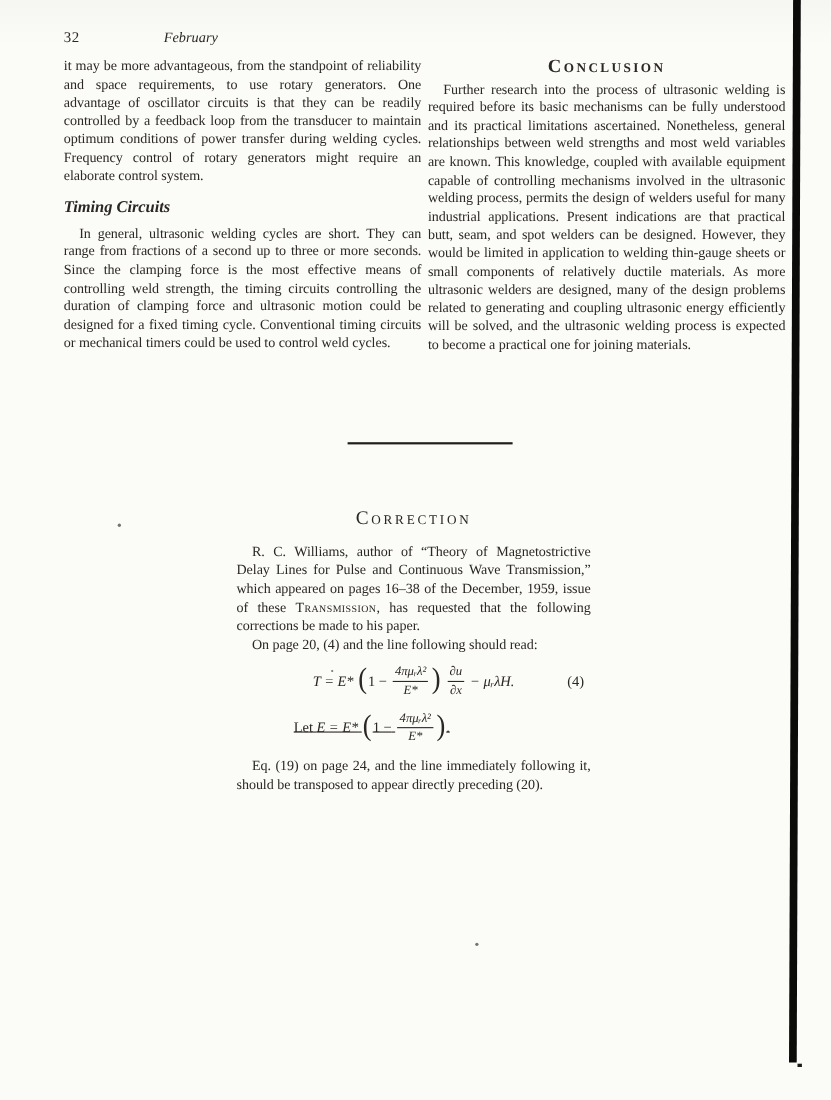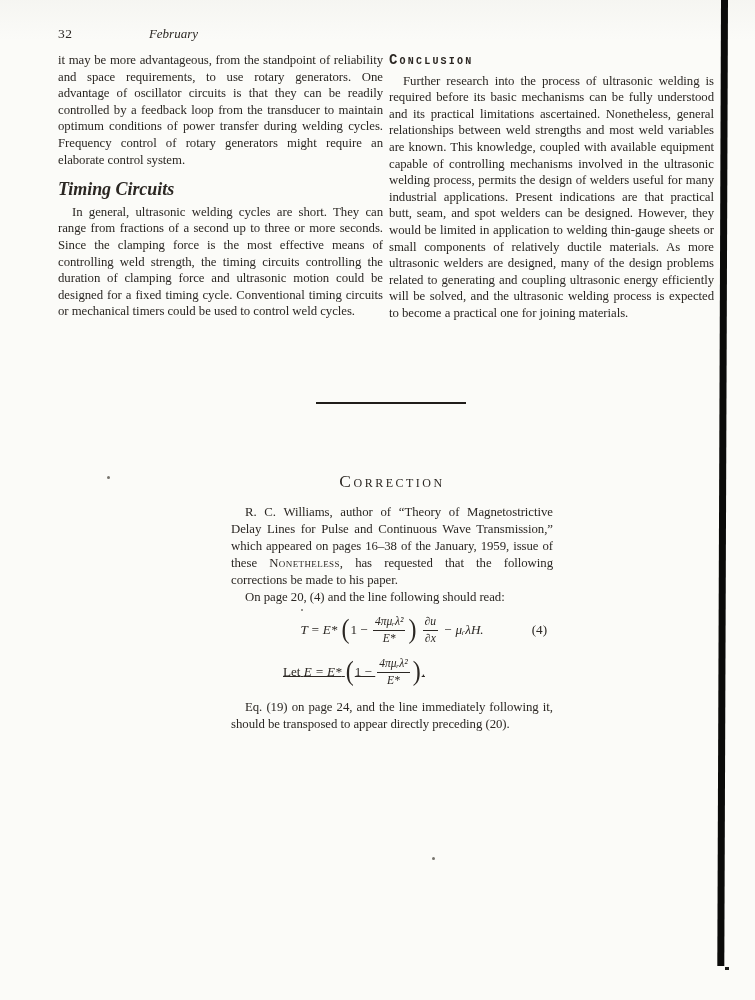--- a/index.html
+++ b/index.html
@@ -65,51 +65,50 @@
     width: 325px;
     font-size: 12.8px;
     line-height: 16.6px;
     text-align: justify;
     letter-spacing: -0.05px;
   }
   .col p { margin: 0; }
   .p-indent { text-indent: 14px; }
   .section-heading-italic {
     font-style: italic;
-    font-size: 18px;
+    font-size: 15px;
     margin: 13px 0 6px 0;
     text-align: left;
   }
   .section-heading-sc {
+    text-align: center;
     font-variant: small-caps;
     letter-spacing: 2.2px;
-    font-size: 14px;
+    font-size: 17px;
     margin: 0 0 4px 0;
-    font-family: Liberation Mono, monospace;
   }
   
   .divider-rule {
     position: absolute;
     top: 402px;
     left: 316px;
     width: 150px;
     height: 1.6px;
     background: #201d1a;
   }
   
   .correction {
     position: absolute;
     top: 462px;
-    left: 231px;
+    left: 215px;
     width: 322px;
     font-size: 12.8px;
     line-height: 17px;
     text-align: justify;
     letter-spacing: -0.05px;
-    margin-top: 11px;
   }
   .correction-title {
     text-align: center;
     font-variant: small-caps;
     font-size: 17.5px;
     letter-spacing: 2.5px;
     font-weight: normal;
     margin: 0 0 14px 0;
   }
   .correction p { margin: 0; }
@@ -209,21 +208,21 @@
       <h3 class="section-heading-sc">Conclusion</h3>
       <p class="p-indent">Further research into the process of ultrasonic welding is required before its basic mechanisms can be fully understood and its practical limitations ascertained. Nonetheless, general relationships between weld strengths and most weld variables are known. This knowledge, coupled with available equipment capable of controlling mechanisms involved in the ultrasonic welding process, permits the design of welders useful for many industrial applications. Present indications are that practical butt, seam, and spot welders can be designed. However, they would be limited in application to welding thin-gauge sheets or small components of relatively ductile materials. As more ultrasonic welders are designed, many of the design problems related to generating and coupling ultrasonic energy efficiently will be solved, and the ultrasonic welding process is expected to become a practical one for joining materials.</p>
     </div>
   </div>
 
   <div class="divider-rule"></div>
 
   <div class="correction">
     <h2 class="correction-title">Correction</h2>
 
-    <p class="p-indent"><span>R. C. Williams, author of “Theory of Magnetostrictive Delay Lines for Pulse and Continuous Wave Transmission,” which appeared on pages 16–38 of the January, 1959, issue of these </span><span class="sc">Nonetheless</span><span>, has requested that the following corrections be made to his paper.</span></p>
+    <p class="p-indent"><span>R. C. Williams, author of “Theory of Magnetostrictive Delay Lines for Pulse and Continuous Wave Transmission,” which appeared on pages 16–38 of the December, 1959, issue of these </span><span class="sc">Transmission</span><span>, has requested that the following corrections be made to his paper.</span></p>
 
     <p class="p-indent">On page 20, (4) and the line following should read:</p>
 
     <div class="eq-block">
       <div class="eq-row">
         <span class="eq-main"><span class="eq-var">T = E*</span>&nbsp;<span class="bigparen">(</span><span class="eq-roman">1 −</span>&nbsp;<span class="frac"><span class="num eq-var">4πμᵣλ²</span><span class="den eq-var">E*</span></span><span class="bigparen">)</span>&nbsp;<span class="frac"><span class="num eq-var">∂u</span><span class="den eq-var">∂x</span></span>&nbsp;<span class="eq-var">− μᵣλH.</span></span>
         <span class="eq-label">(4)</span>
       </div>
 
       <div class="eq-row eq-left eq-gap">

